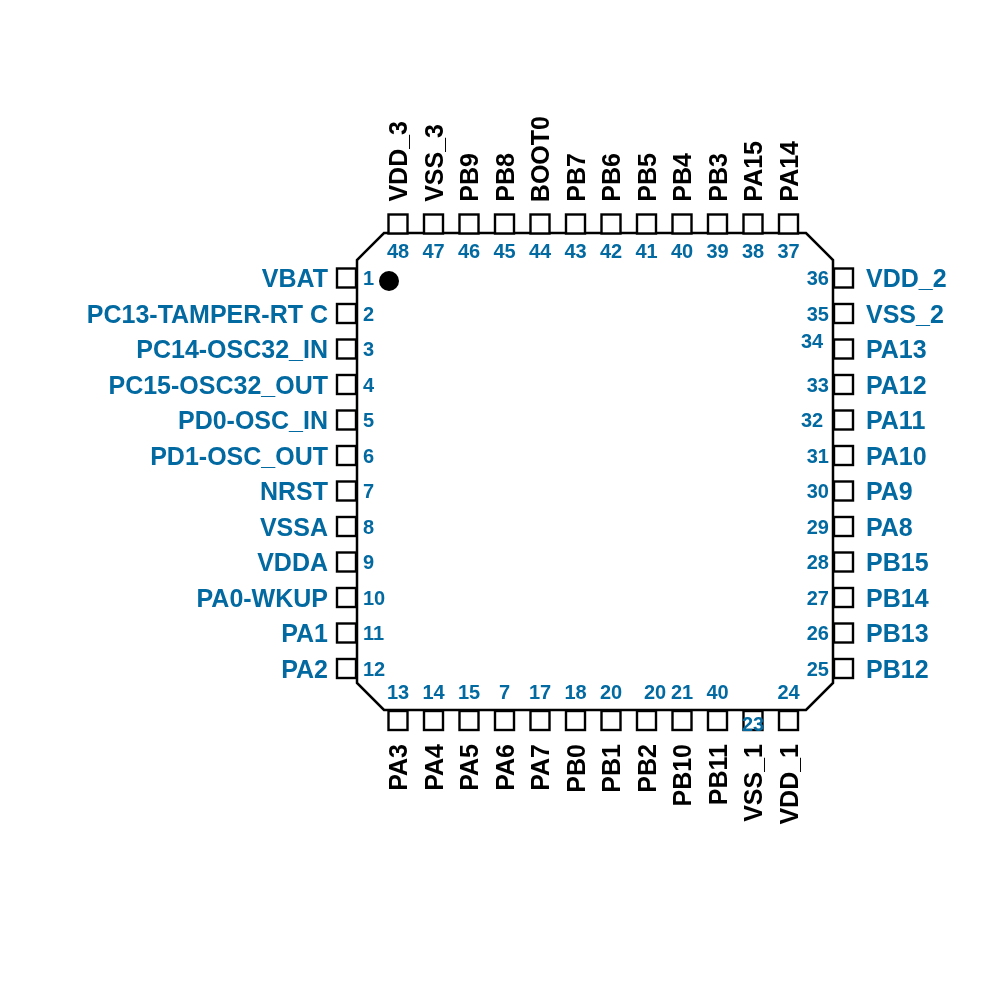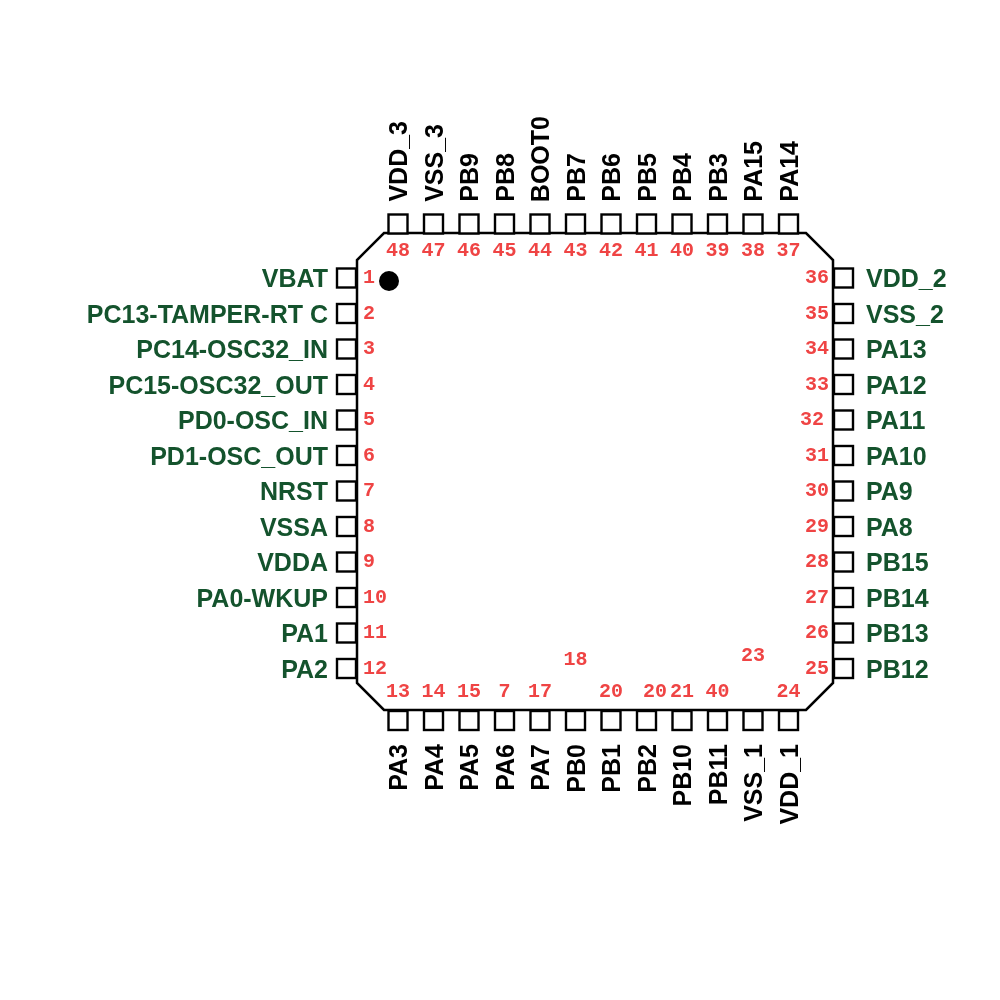--- a/index.html
+++ b/index.html
@@ -19,31 +19,30 @@
     position: absolute;
     left: 0;
     top: 0;
     width: 1000px;
     height: 1000px;
   }
   .pin-number {
     position: absolute;
     font-size: 20px;
     font-weight: bold;
-    color: #ef4444;
+    color: #0369a1;
     height: 24px;
     line-height: 24px;
     white-space: nowrap;
-    font-family: Liberation Mono, monospace;
   }
   .pin-label-h {
     position: absolute;
     font-size: 25px;
     font-weight: bold;
-    color: #14532d;
+    color: #0369a1;
     height: 30px;
     line-height: 30px;
     white-space: nowrap;
   }
   .pin-label-v {
     position: absolute;
     writing-mode: vertical-rl;
     text-orientation: mixed;
     transform: rotate(180deg);
     font-size: 25px;
@@ -151,21 +150,21 @@
       <div class="pin-number left-align" style="left: 363px; top: 585.5px; width: 34px;">10</div>
       <div class="pin-label-h right-align" style="left: 10px; top: 582.5px; width: 318px;">PA0-WKUP</div>
       <div class="pin-number left-align" style="left: 363px; top: 621px; width: 34px;">11</div>
       <div class="pin-label-h right-align" style="left: 10px; top: 618px; width: 318px;">PA1</div>
       <div class="pin-number left-align" style="left: 363px; top: 656.5px; width: 34px;">12</div>
       <div class="pin-label-h right-align" style="left: 10px; top: 653.5px; width: 318px;">PA2</div>
       <div class="pin-number right-align" style="left: 795px; top: 266px; width: 34px;">36</div>
       <div class="pin-label-h left-align" style="left: 866px; top: 263px; width: 320px;">VDD_2</div>
       <div class="pin-number right-align" style="left: 795px; top: 301.5px; width: 34px;">35</div>
       <div class="pin-label-h left-align" style="left: 866px; top: 298.5px; width: 320px;">VSS_2</div>
-      <div class="pin-number right-align" style="left: 795px; top: 337px; width: 34px;">34</div>
+      <div class="pin-number right-align" style="left: 795px; top: 329px; width: 34px; text-align: center;">34</div>
       <div class="pin-label-h left-align" style="left: 866px; top: 334px; width: 320px;">PA13</div>
       <div class="pin-number right-align" style="left: 795px; top: 372.5px; width: 34px;">33</div>
       <div class="pin-label-h left-align" style="left: 866px; top: 369.5px; width: 320px;">PA12</div>
       <div class="pin-number right-align" style="left: 795px; top: 408px; width: 34px; text-align: center;">32</div>
       <div class="pin-label-h left-align" style="left: 866px; top: 405px; width: 320px;">PA11</div>
       <div class="pin-number right-align" style="left: 795px; top: 443.5px; width: 34px;">31</div>
       <div class="pin-label-h left-align" style="left: 866px; top: 440.5px; width: 320px;">PA10</div>
       <div class="pin-number right-align" style="left: 795px; top: 479px; width: 34px;">30</div>
       <div class="pin-label-h left-align" style="left: 866px; top: 476px; width: 320px;">PA9</div>
       <div class="pin-number right-align" style="left: 795px; top: 514.5px; width: 34px;">29</div>
@@ -205,29 +204,29 @@
       <div class="pin-number center-align" style="left: 378px; top: 680px; width: 40px;">13</div>
       <div class="pin-label-v" style="left: 384px; top: 744px;">PA3</div>
       <div class="pin-number center-align" style="left: 413.5px; top: 680px; width: 40px;">14</div>
       <div class="pin-label-v" style="left: 419.5px; top: 744px;">PA4</div>
       <div class="pin-number center-align" style="left: 449px; top: 680px; width: 40px;">15</div>
       <div class="pin-label-v" style="left: 455px; top: 744px;">PA5</div>
       <div class="pin-number center-align" style="left: 484.5px; top: 680px; width: 40px;">7</div>
       <div class="pin-label-v" style="left: 490.5px; top: 744px;">PA6</div>
       <div class="pin-number center-align" style="left: 520px; top: 680px; width: 40px;">17</div>
       <div class="pin-label-v" style="left: 526px; top: 744px;">PA7</div>
-      <div class="pin-number center-align" style="left: 555.5px; top: 648px; width: 40px;">18</div>
+      <div class="pin-number center-align" style="left: 555.5px; top: 680px; width: 40px;">18</div>
       <div class="pin-label-v" style="left: 561.5px; top: 744px;">PB0</div>
       <div class="pin-number center-align" style="left: 591px; top: 680px; width: 40px;">20</div>
       <div class="pin-label-v" style="left: 597px; top: 744px;">PB1</div>
       <div class="pin-number center-align" style="left: 635px; top: 680px; width: 40px;">20</div>
       <div class="pin-label-v" style="left: 632.5px; top: 744px;">PB2</div>
       <div class="pin-number center-align" style="left: 662px; top: 680px; width: 40px;">21</div>
       <div class="pin-label-v" style="left: 668px; top: 744px;">PB10</div>
       <div class="pin-number center-align" style="left: 697.5px; top: 680px; width: 40px;">40</div>
       <div class="pin-label-v" style="left: 703.5px; top: 744px;">PB11</div>
-      <div class="pin-number center-align" style="left: 733px; top: 644px; width: 40px;">23</div>
+      <div class="pin-number center-align" style="left: 733px; top: 712px; width: 40px;">23</div>
       <div class="pin-label-v" style="left: 739px; top: 744px;">VSS_1</div>
       <div class="pin-number center-align" style="left: 768.5px; top: 680px; width: 40px;">24</div>
       <div class="pin-label-v" style="left: 774.5px; top: 744px;">VDD_1</div>
     </div>
 
 </div>
 
 </body></html>

